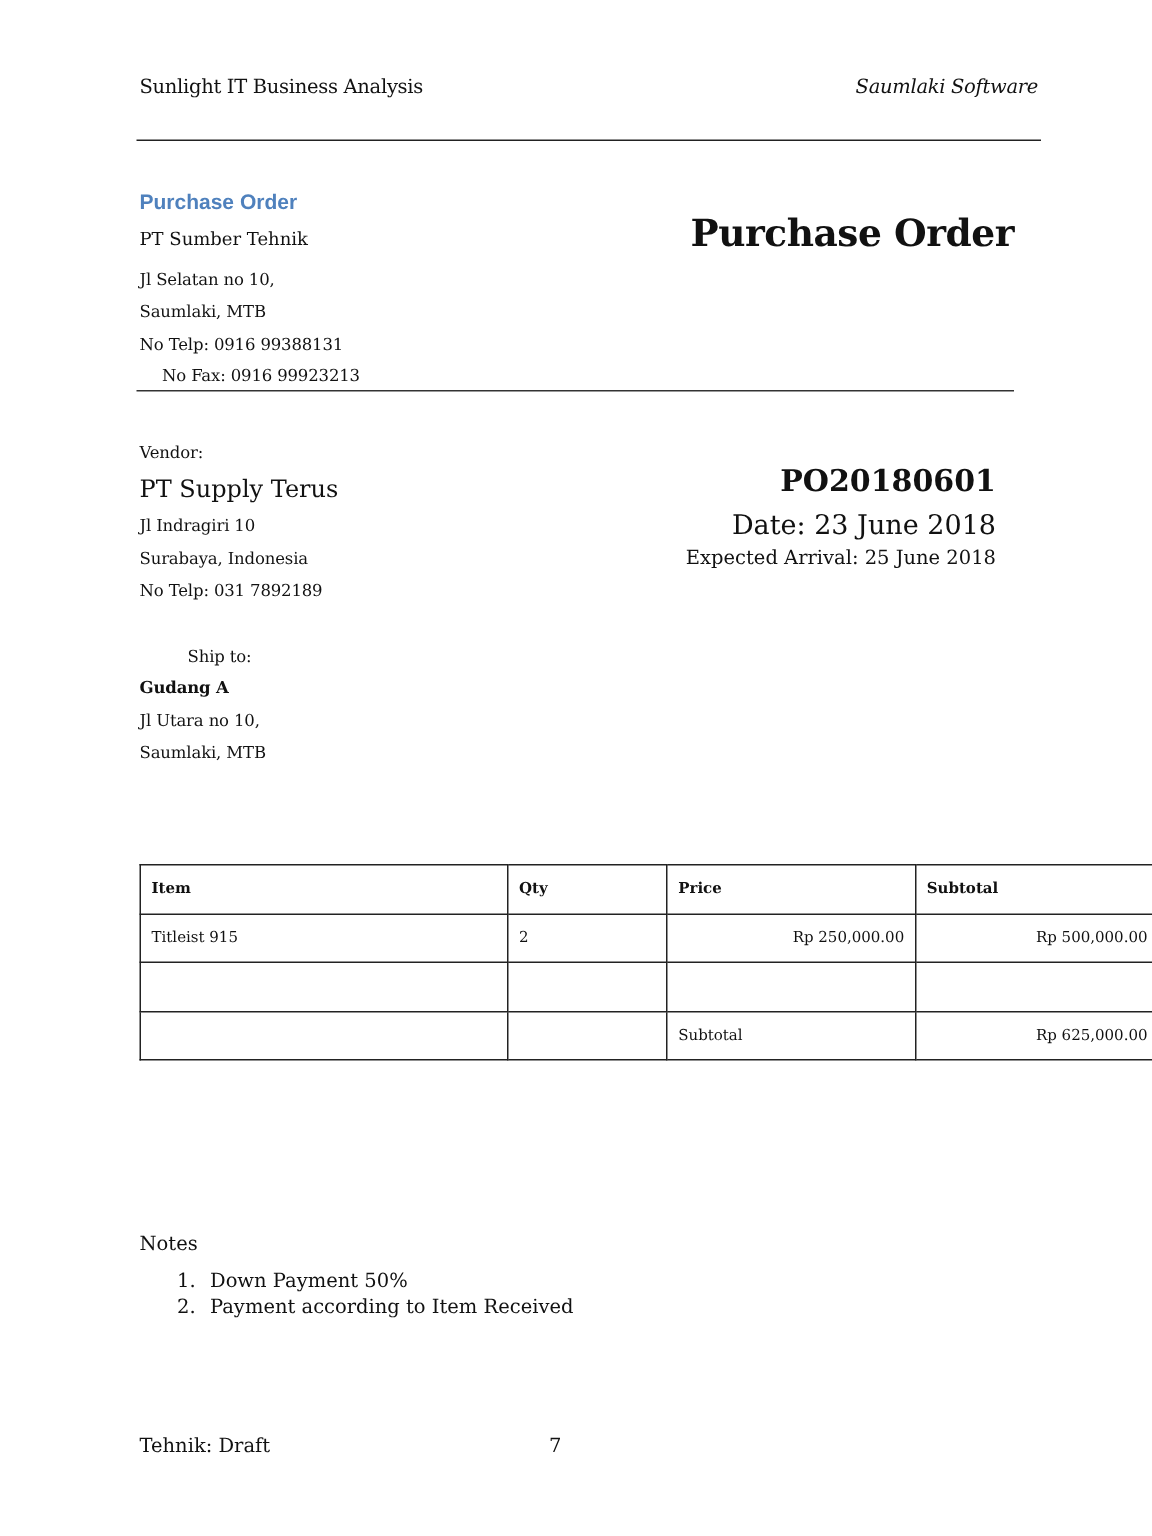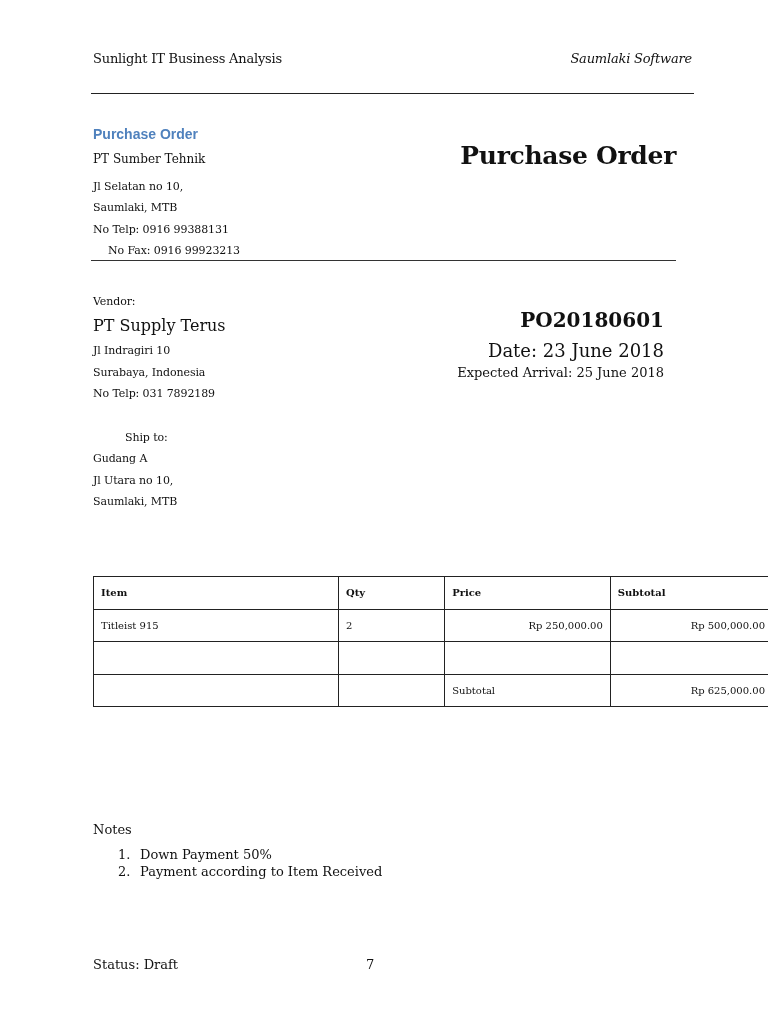--- a/index.html
+++ b/index.html
@@ -37,21 +37,21 @@
   .vendor-name { left: 93px; top: 316px; font-size: 16px; }
   .v1 { left: 93px; top: 344px; }
   .v2 { left: 93px; top: 366px; }
   .v3 { left: 93px; top: 387px; }
 
   .po-number { right: 104px; top: 308px; font-size: 20px; font-weight: bold; }
   .po-date { right: 104px; top: 340px; font-size: 18px; }
   .po-arrival { right: 104px; top: 365px; font-size: 13px; }
 
   .ship-label { left: 93px; top: 431px; margin-left: 32px; }
-  .s1 { left: 93px; top: 452px; }
+  .s1 { left: 93px; top: 452px; font-weight: bold; }
   .s2 { left: 93px; top: 474px; }
   .s3 { left: 93px; top: 495px; }
 
   table.items {
     position: absolute; left: 93px; top: 538px;
     width: 680px; border-collapse: collapse;
     font-size: 10px;
     margin-top: 38px;
   }
   table.items td, table.items th {
@@ -150,14 +150,14 @@
   <div class="note-item">
     <span class="note-num">1.</span>
     <span>Down Payment 50%</span>
   </div>
   <div class="note-item">
     <span class="note-num">2.</span>
     <span>Payment according to Item Received</span>
   </div>
 </div>
 
-<div class="abs status">Status: Draft</div>
+<div class="abs status">Tehnik: Draft</div>
 <div class="abs page-num">7</div>
 
 </body></html>

